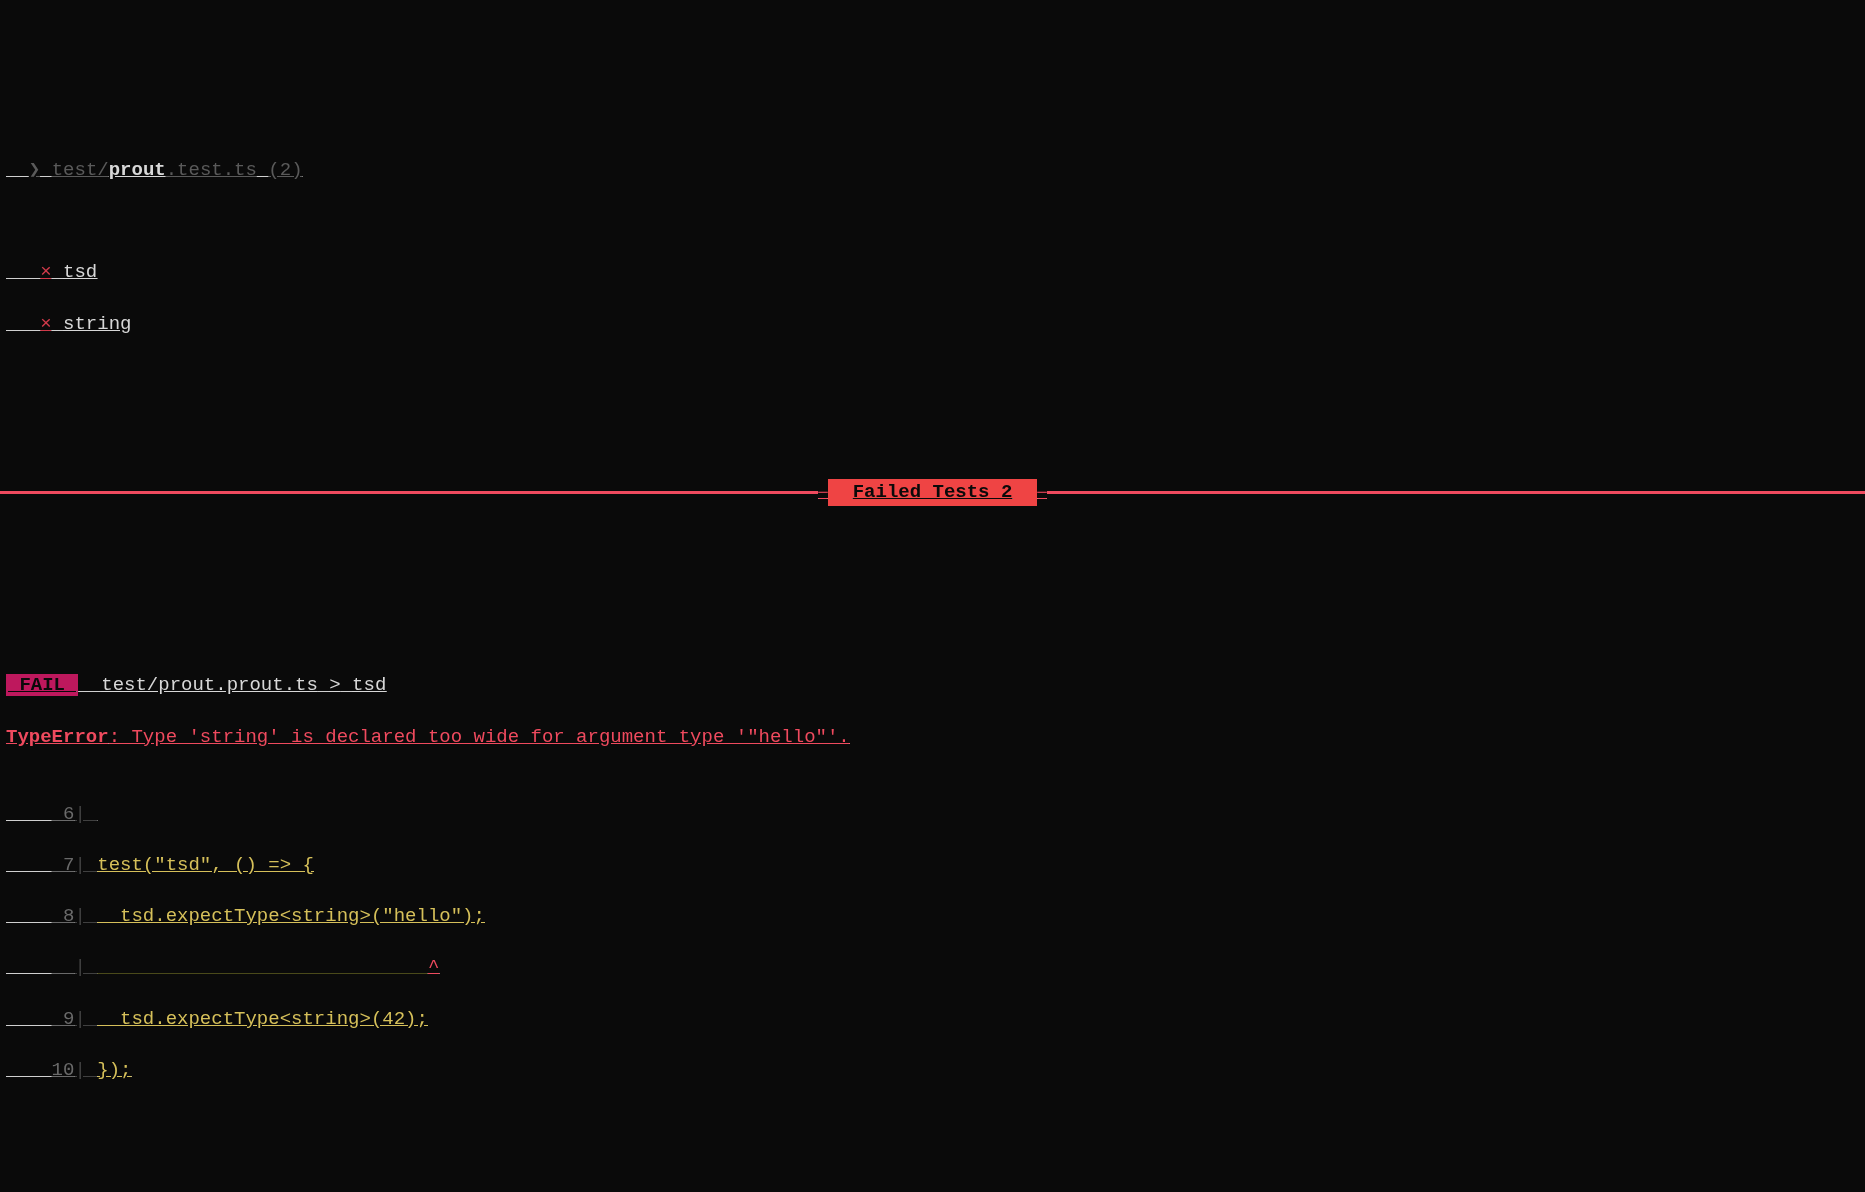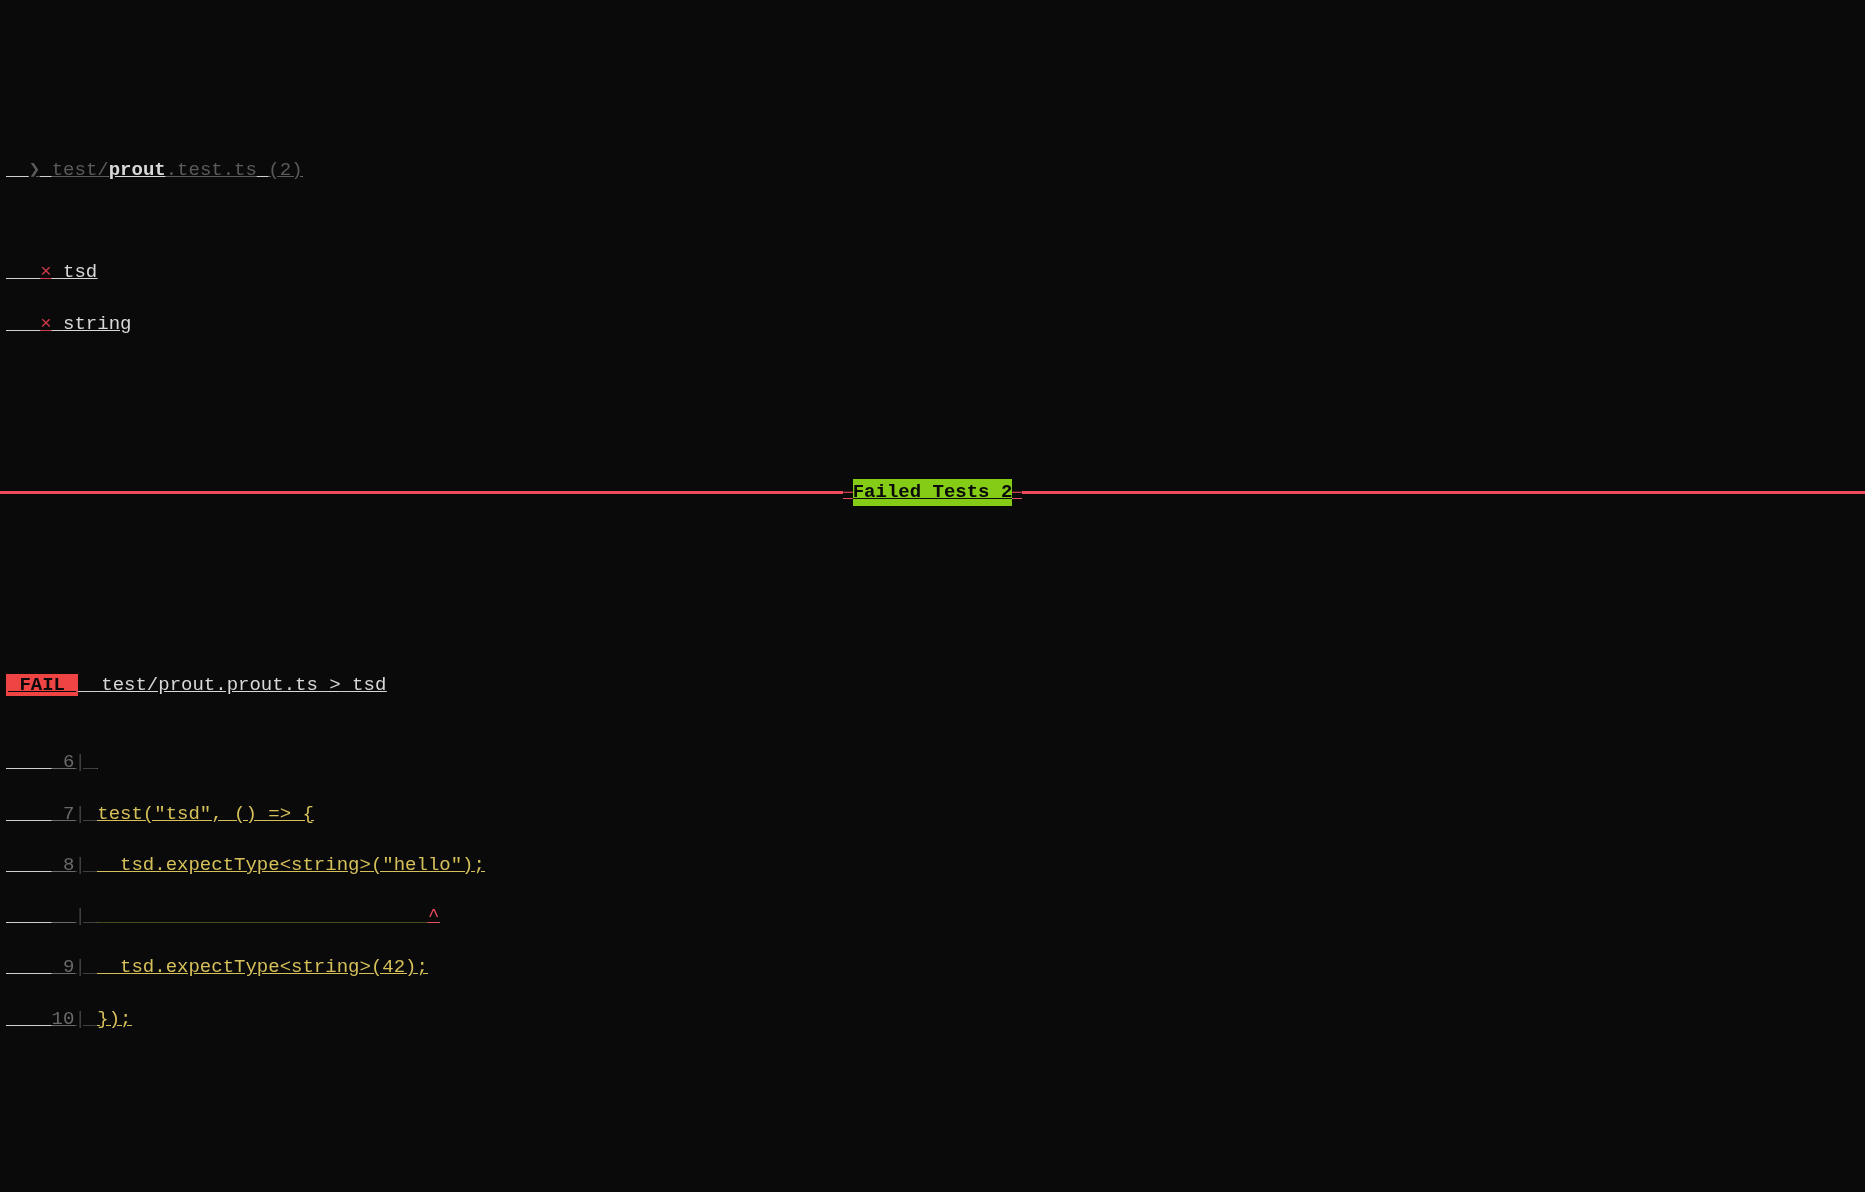--- a/index.html
+++ b/index.html
@@ -43,42 +43,42 @@
 .yellow {
   color: #d6c05a;
 }
 .caret-dim {
   color: #4a4a1a;
 }
 .gray-ln {
   color: #6a6a6a;
 }
 .fail-badge {
-  background: #ef4444;
+  background: #be185d;
   color: #0a0a0a;
   font-weight: bold;
   padding: 0 2px;
 }
 .section-header {
   position: relative;
   height: 26px;
   display: flex;
   align-items: center;
   margin: 4px 0;
 }
 .section-line {
   flex: 1;
   height: 3px;
   background: #ef4a5e;
 }
 .section-label {
-  background: #84cc16;
+  background: #ef4444;
   color: #0a0a0a;
   font-weight: bold;
-  padding: 1px 0;
+  padding: 1px 25px;
 }
 </style>
 </head>
 <body>
 
 
 
 
 <div class="line">
   <span class="dim bold">❯</span><span> </span><span class="dim">test/</span><span class="bright bold">prout</span><span class="dim">.test.ts</span><span> </span><span class="dim">(2)</span>
@@ -97,20 +97,21 @@
   <div class="section-label">Failed Tests 2</div>
   <span style="color:#ef4a5e">⎯</span>
   <div class="section-line"></div>
 </div>
 
 <div style="height:10px"></div>
 
 
 <div>
 <div class="line"><span class="fail-badge"> FAIL </span>  <span class="bright">test/prout.prout.ts</span> <span class="bright">&gt;</span> <span class="bright">tsd</span></div>
+<div class="line"><span class="red bold">TypeError</span><span class="red">: Type 'string' is declared too wide for argument type '"hello"'.</span></div>
 
 <div class="line">    <span class="gray-ln"> 6</span><span class="dimmer">| </span><span class="yellow"></span></div>
 <div class="line">    <span class="gray-ln"> 7</span><span class="dimmer">| </span><span class="yellow">test("tsd", () =&gt; {</span></div>
 <div class="line">    <span class="gray-ln"> 8</span><span class="dimmer">| </span><span class="yellow">  tsd.expectType&lt;string&gt;("hello");</span></div>
 <div class="line">    <span class="gray-ln">  </span><span class="dimmer">| </span><span class="caret-dim">                             </span><span class="red">^</span></div>
 <div class="line">    <span class="gray-ln"> 9</span><span class="dimmer">| </span><span class="yellow">  tsd.expectType&lt;string&gt;(42);</span></div>
 <div class="line">    <span class="gray-ln">10</span><span class="dimmer">| </span><span class="yellow">});</span></div>
 </div>
 
 

